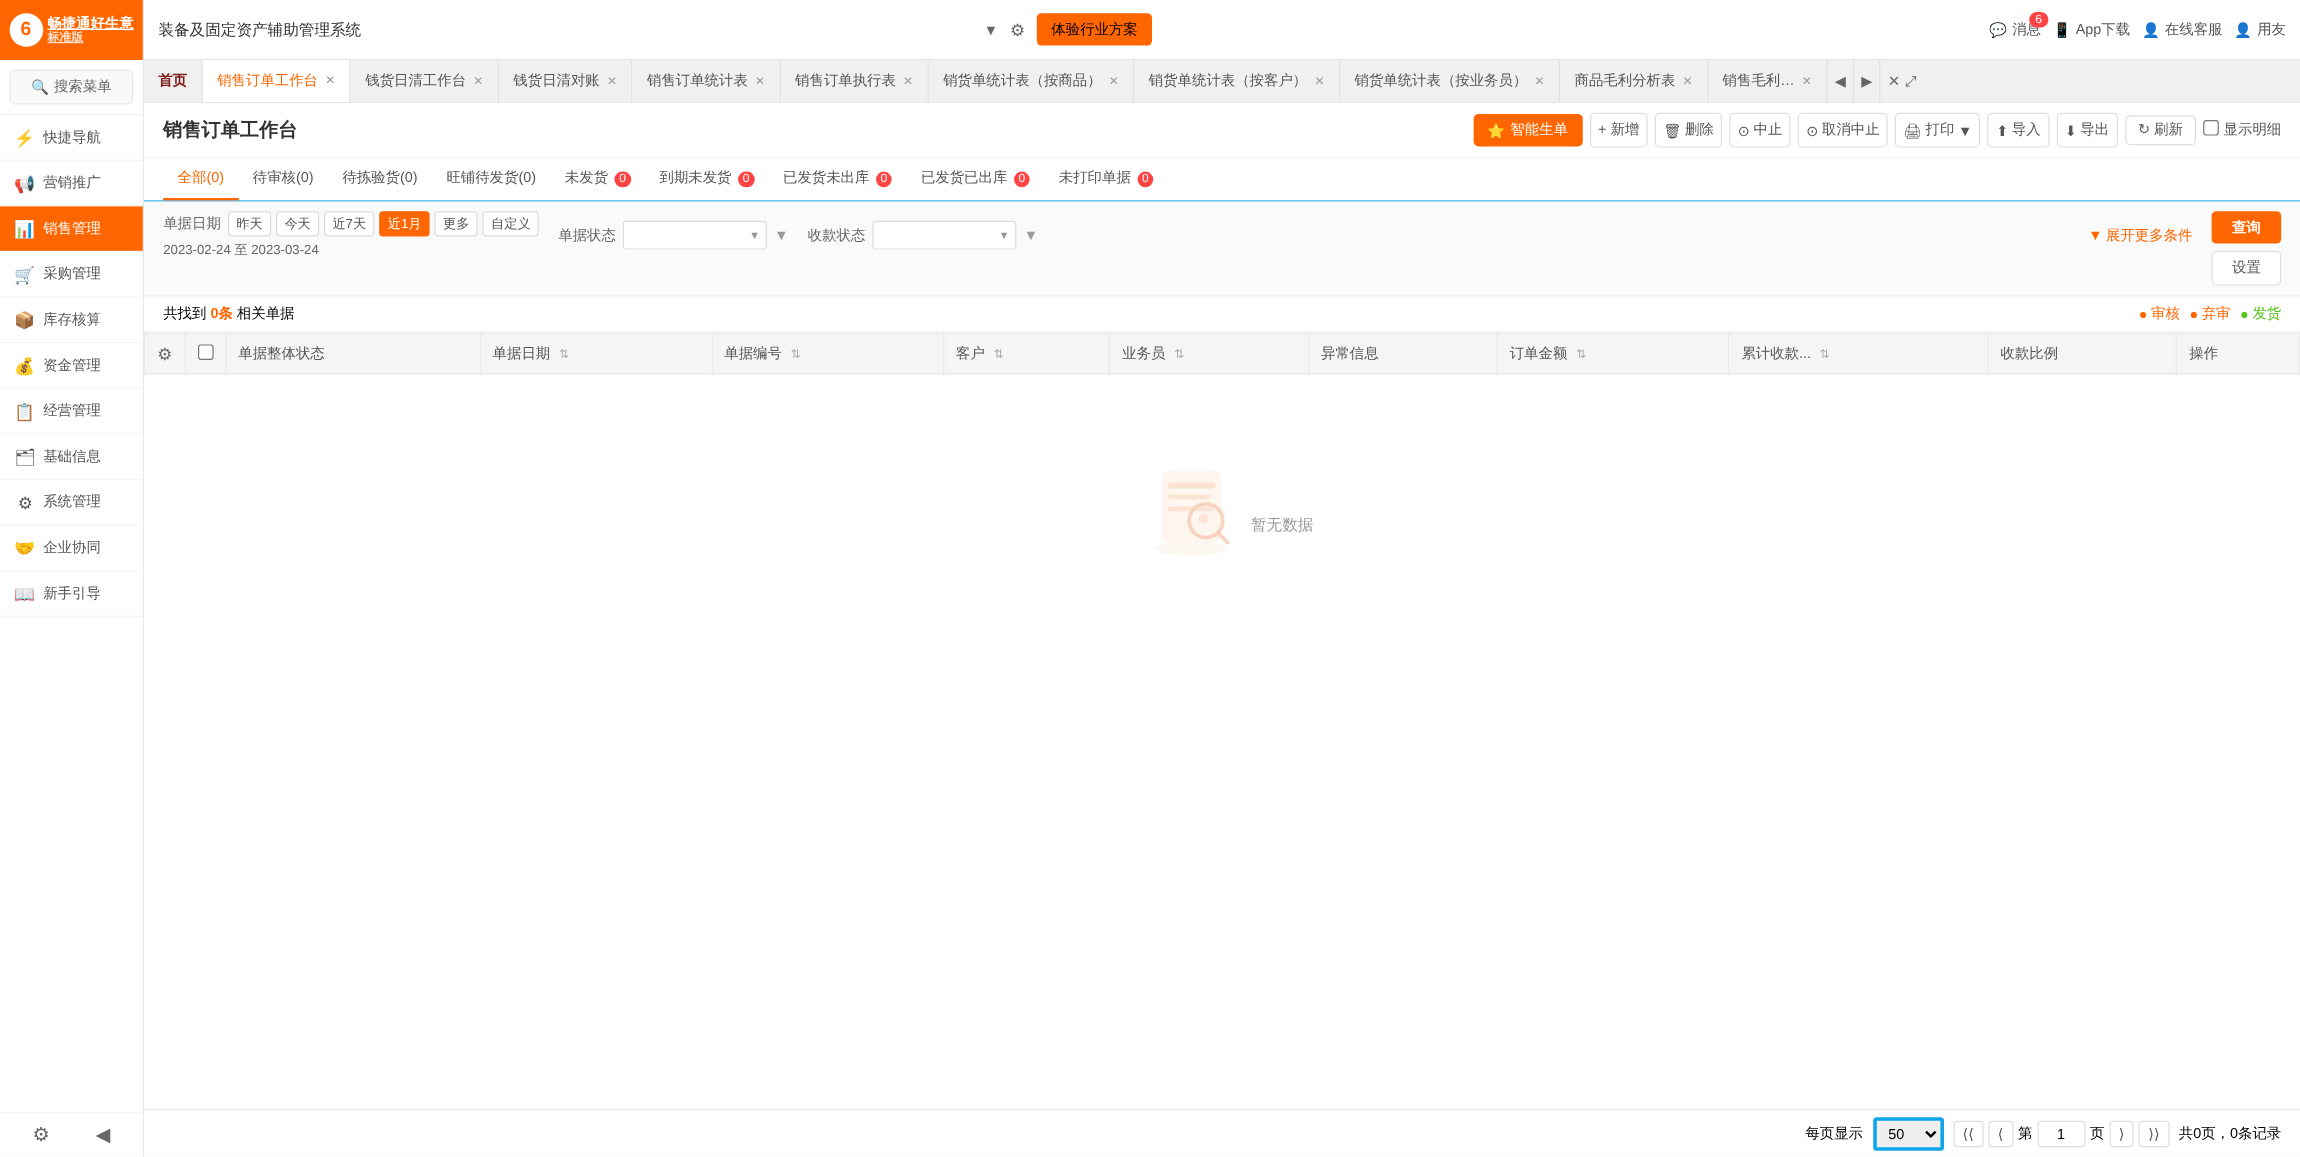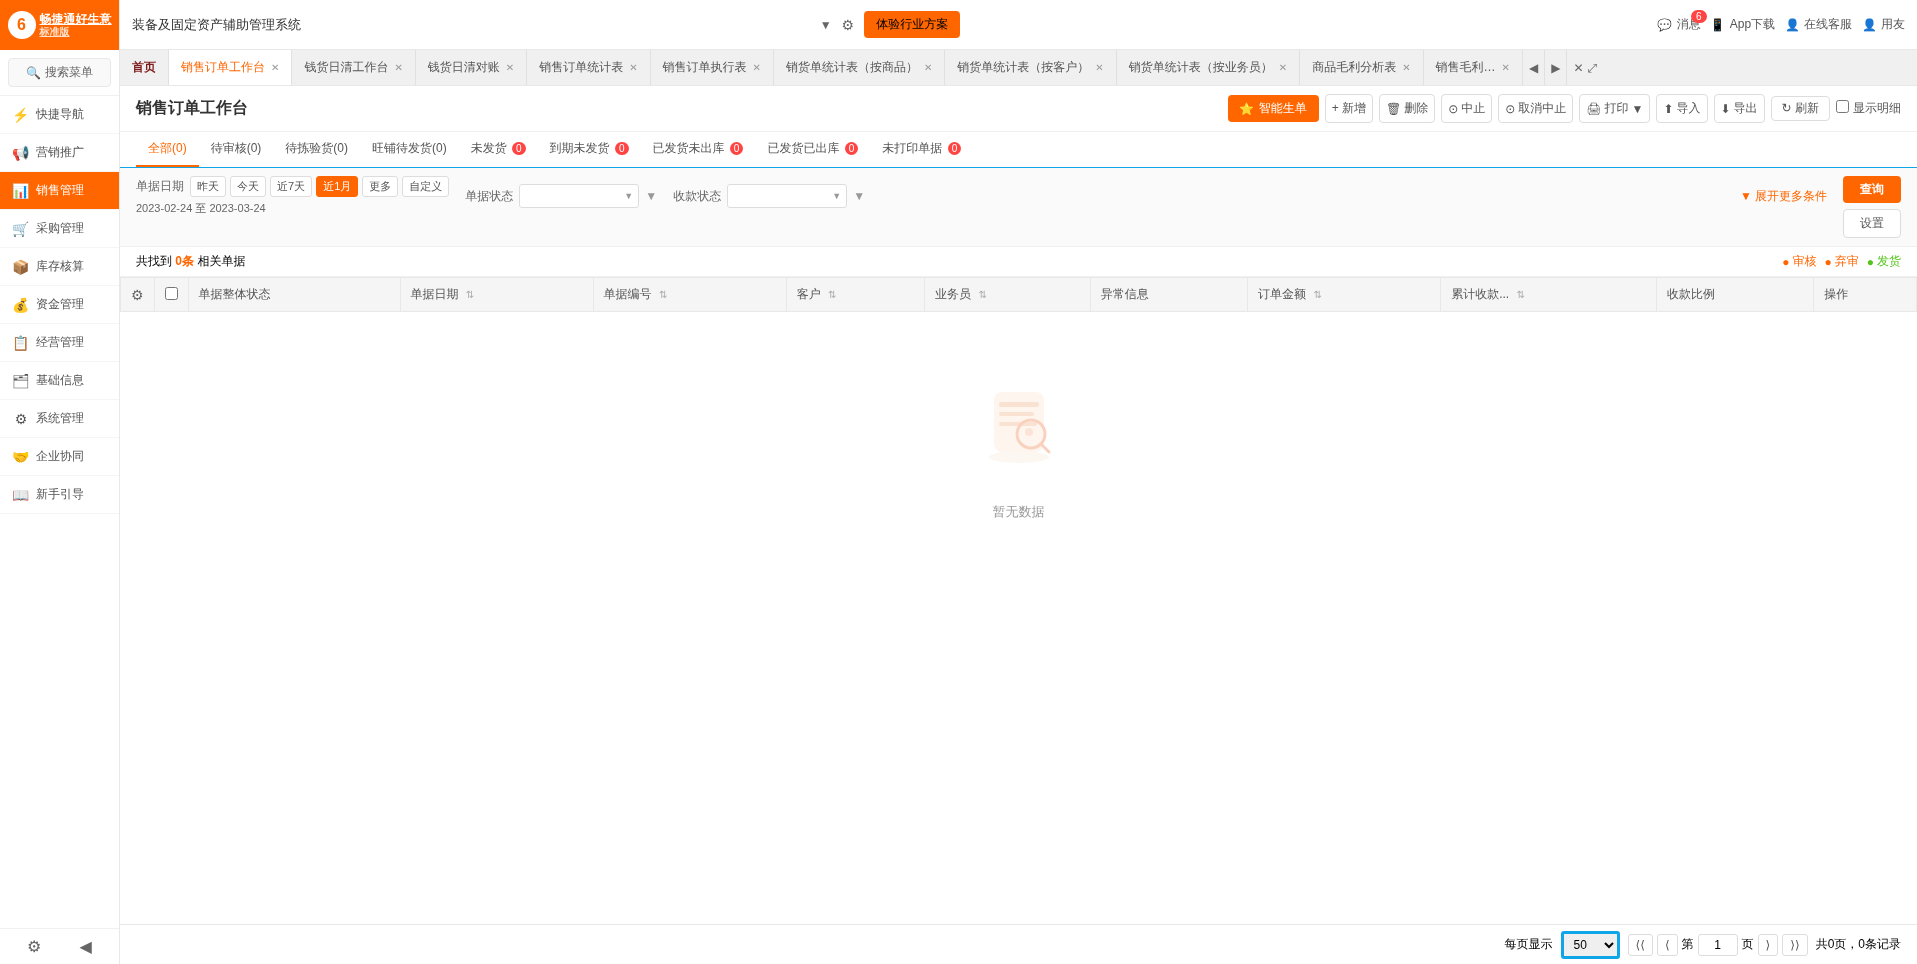--- a/index.html
+++ b/index.html
@@ -80,21 +80,21 @@
     .table-action-btn { color: #ff6600; cursor: pointer; font-size: 12px; display: flex; align-items: center; gap: 3px; }
     .table-action-btn.green { color: #52c41a; }
     .data-table { width: 100%; border-collapse: collapse; }
     .data-table th { background: #f5f5f5; border: 1px solid #e8e8e8; padding: 8px 10px; text-align: left; color: #555; font-weight: normal; white-space: nowrap; }
     .data-table td { border: 1px solid #e8e8e8; padding: 8px 10px; color: #333; }
     .data-table th .sort-icon { color: #aaa; font-size: 10px; margin-left: 4px; }
     .col-checkbox { width: 30px; text-align: center; }
     .col-settings { width: 30px; text-align: center; }
 
     
-    .empty-state { display: flex; flex-direction: column; align-items: center; justify-content: center; padding: 60px 0; }
+    .empty-state { display: flex; flex-direction: row; align-items: center; justify-content: center; padding: 60px 0; }
     .empty-icon { font-size: 80px; margin-bottom: 12px; opacity: 0.4; }
     .empty-text { color: #999; font-size: 13px; }
 
     
     .table-footer { height: 40px; display: flex; align-items: center; justify-content: flex-end; padding: 0 16px; border-top: 1px solid #e8e8e8; gap: 8px; flex-shrink: 0; background: white; }
     .page-size-select { border: 3px solid #0ea5e9; padding: 3px 6px; border-radius: 3px; }
     .page-nav { display: flex; align-items: center; gap: 4px; }
     .page-btn { border: 1px solid #ddd; background: white; padding: 3px 7px; border-radius: 3px; cursor: pointer; color: #555; }
     .page-input { border: 1px solid #ddd; padding: 3px 6px; border-radius: 3px; width: 40px; text-align: center; }
 

